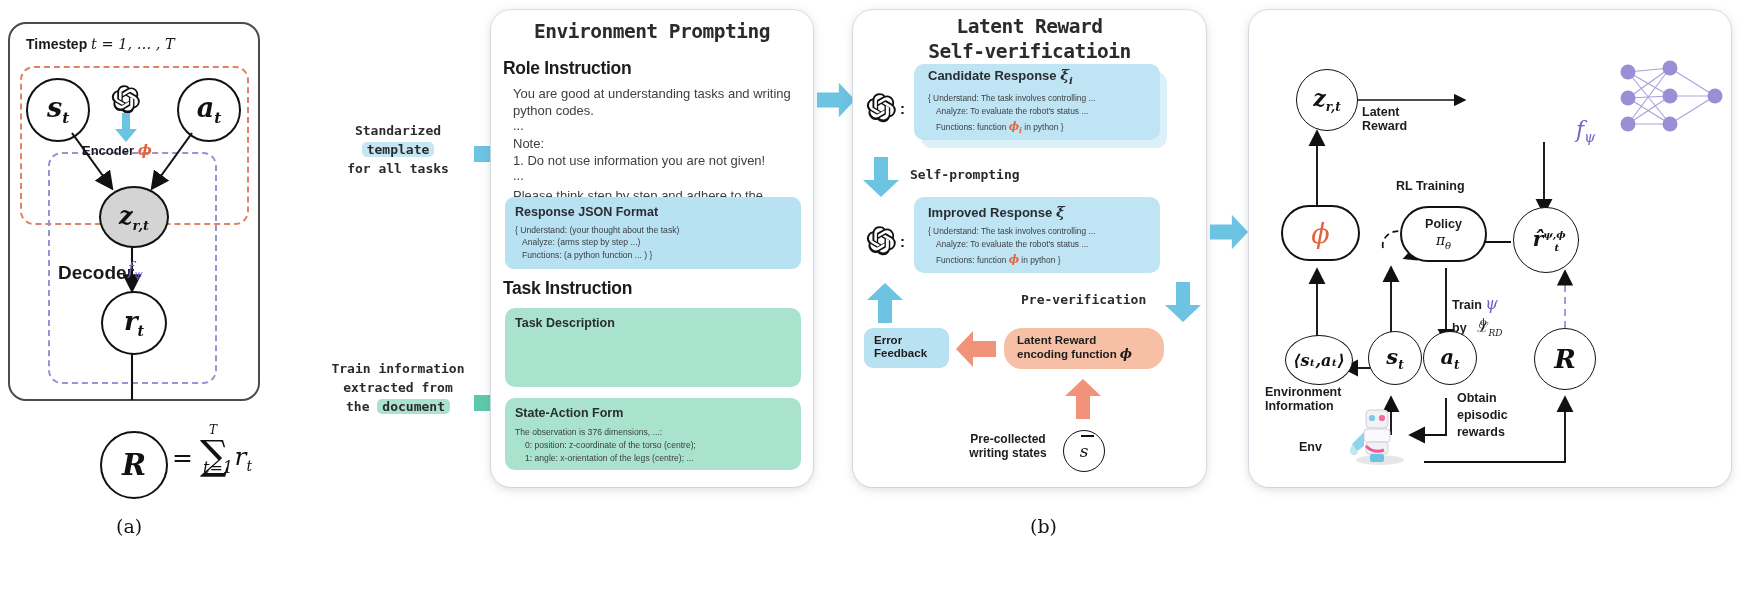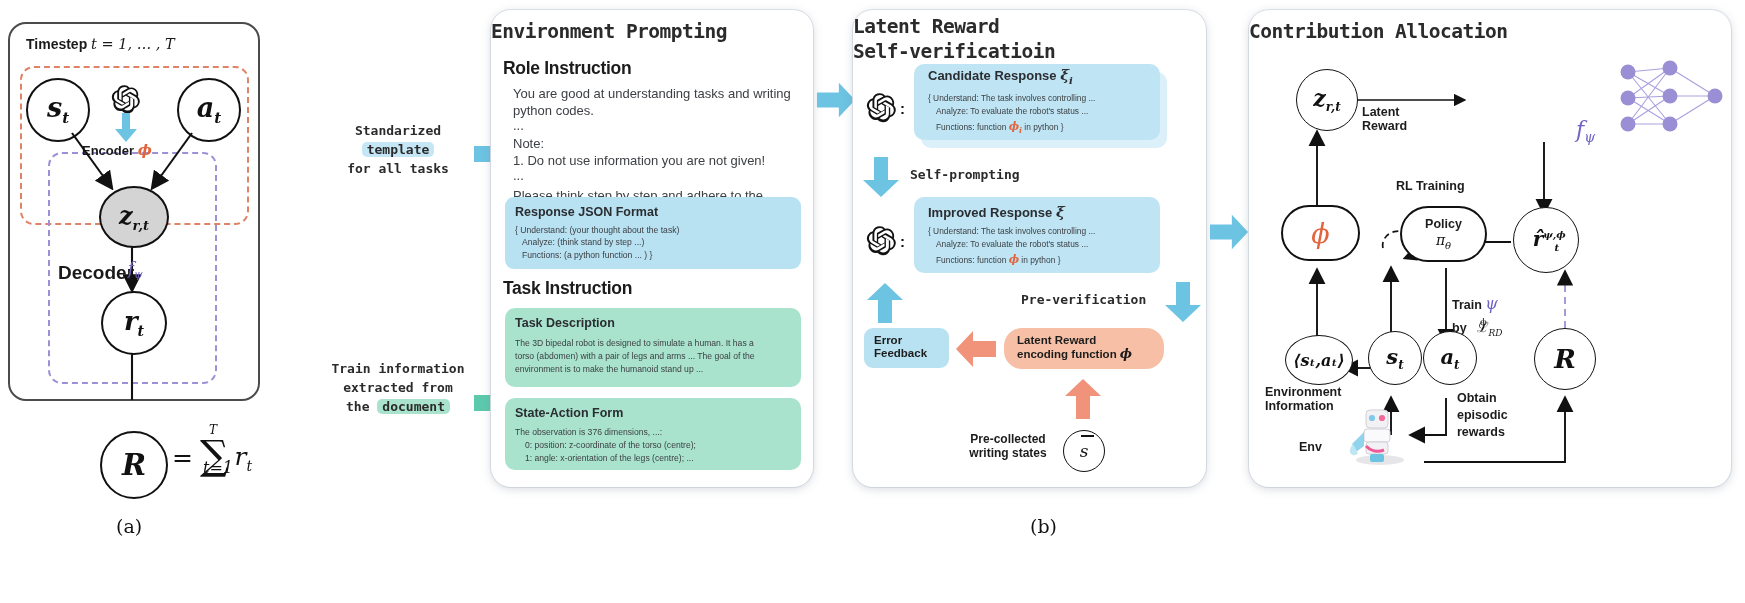--- a/index.html
+++ b/index.html
@@ -16,21 +16,21 @@
   .node{border:2.4px solid #111;border-radius:50%;background:#fff;
         display:flex;align-items:center;justify-content:center;}
   .node.gray{background:#d4d4d4;}
   .nodetxt{font-family:"DejaVu Serif",serif;font-style:italic;font-weight:700;color:#111;}
   .lbl-b{font-weight:bold;color:#1a1a1a;}
 
   
   .card{background:#fff;border-radius:20px;
         box-shadow:0 2px 10px rgba(120,130,150,.30), 0 0 0 1px rgba(225,228,235,.9);}
   .card-title{font-family:"DejaVu Sans Mono",monospace;font-weight:bold;color:#2b2b2b;
-              letter-spacing:-.5px;}
+              text-align:center;letter-spacing:-.5px;}
   .h-sec{font-weight:bold;color:#1c1c1c;letter-spacing:-.3px;}
   .blue-box{background:#b8e1f2;border-radius:9px;}
   .blue-box-2{background:#bfe4f4;border-radius:10px;}
   .green-box{background:#a9e3cd;border-radius:10px;}
   .orange-box{background:#f7c0a6;border-radius:18px;}
   .body-txt{color:#3d4044;line-height:1.30;}
   .box-h{font-weight:bold;color:#2a2d31;}
 
   .chip{background:#c4e6f5;border-radius:5px;padding:0 5px;}
   .chip-g{background:#a9e3cd;border-radius:5px;padding:0 5px;}
@@ -166,33 +166,28 @@
     <div style="line-height:0.9;">...</div>
     <div style="height:6px;"></div>
     <div>Please think step by step and adhere to the following JSON</div>
     <div>format ...</div>
   </div>
 
   <div class="abs blue-box" style="left:505px;top:197px;width:296px;height:72px;"></div>
   <div class="abs box-h" style="left:515px;top:205px;font-size:12.5px;">Response JSON Format</div>
   <div class="abs body-txt" style="left:515px;top:224px;width:280px;font-size:8.6px;line-height:1.45;">
     <div>{ Understand:  (your thought about the task)</div>
-    <div style="padding-left:7px;">Analyze: (think stand by step ...)</div>
+    <div style="padding-left:7px;">Analyze: (arms step by step ...)</div>
     <div style="padding-left:7px;">Functions: (a python function ... ) }</div>
   </div>
 
   <div class="abs h-sec" style="left:503px;top:278px;font-size:17.5px;">Task Instruction</div>
 
   <div class="abs green-box" style="left:505px;top:308px;width:296px;height:79px;"></div>
   <div class="abs box-h" style="left:515px;top:316px;font-size:12.5px;">Task Description</div>
-  <div class="abs body-txt" style="left:515px;top:337px;width:282px;font-size:8.6px;line-height:1.5;">
-    <div>The 3D bipedal robot is designed to simulate a human. It has a</div>
-    <div>torso (abdomen) with a pair of legs and arms ... The goal of the</div>
-    <div>environment is to make the humanoid stand up  ...</div>
-  </div>
 
   <div class="abs green-box" style="left:505px;top:398px;width:296px;height:72px;"></div>
   <div class="abs box-h" style="left:515px;top:406px;font-size:12.5px;">State-Action Form</div>
   <div class="abs body-txt" style="left:515px;top:426px;width:282px;font-size:8.6px;line-height:1.5;">
     <div>The observation is 376 dimensions, ...:</div>
     <div style="padding-left:10px;">0: position: z-coordinate of the torso (centre);</div>
     <div style="padding-left:10px;">1: angle: x-orientation of the legs (centre); ...</div>
   </div>
 
   <svg class="abs" style="left:816px;top:80px;" width="40" height="40" viewBox="0 0 42 40">
@@ -295,21 +290,20 @@
       <span>s</span>
     </span>
   </div>
 
   <svg class="abs" style="left:1209px;top:212px;" width="40" height="40" viewBox="0 0 42 40">
     <path d="M1 12 H24 V2 L41 20 L24 38 V28 H1 Z" fill="#6cc3e2"></path>
   </svg>
 
   <div class="abs card" style="left:1249px;top:10px;width:482px;height:477px;"></div>
 
-  <div class="abs card-title" style="left:1249px;top:20px;width:482px;font-size:19.5px;">Contribution Allocation</div>
 
   <svg class="abs" style="left:1249px;top:10px;" width="482" height="477">
     <defs>
       <marker id="ah2" markerWidth="9" markerHeight="9" refX="7.5" refY="4.5" orient="auto">
         <path d="M0,0 L9,4.5 L0,9 z" fill="#111"></path>
       </marker>
       <marker id="ah3" markerWidth="8" markerHeight="8" refX="6.5" refY="4" orient="auto">
         <path d="M0,0 L8,4 L0,8 z" fill="#111"></path>
       </marker>
     </defs>

